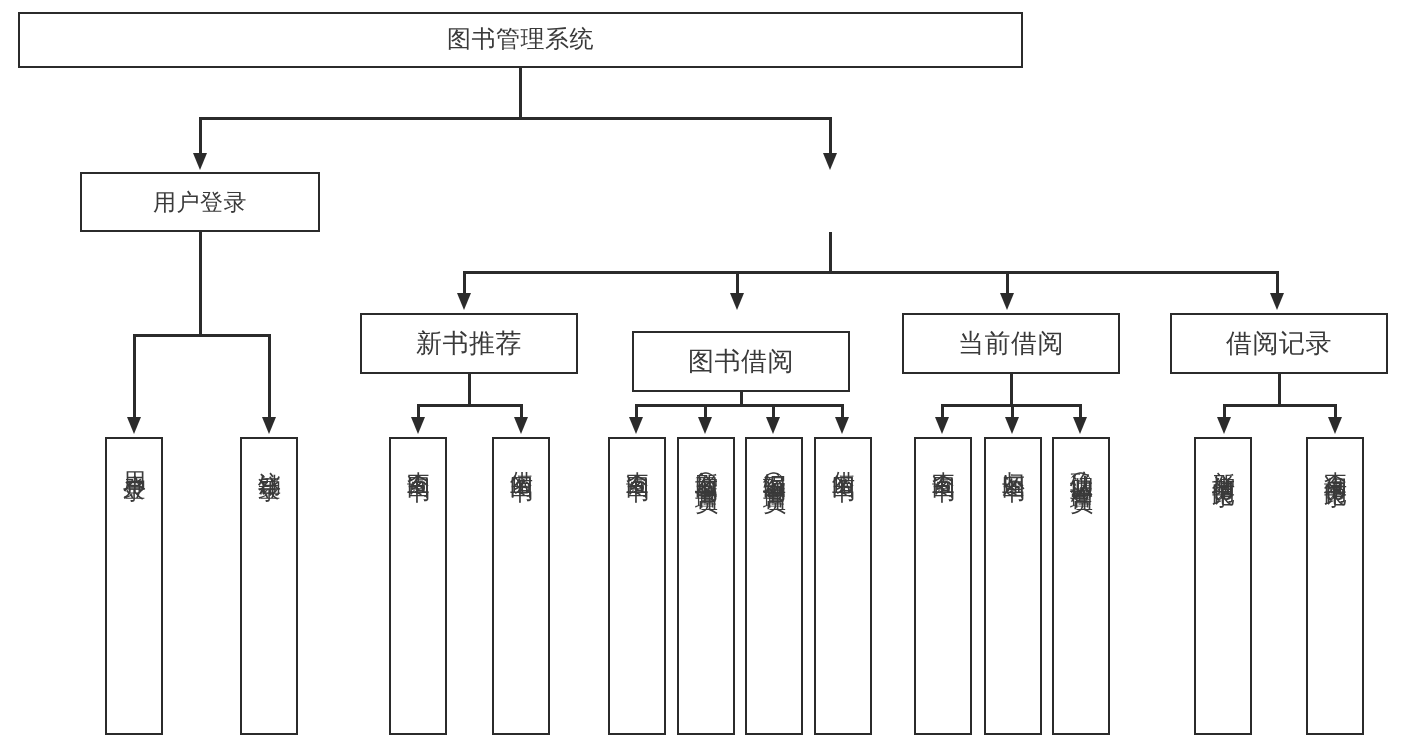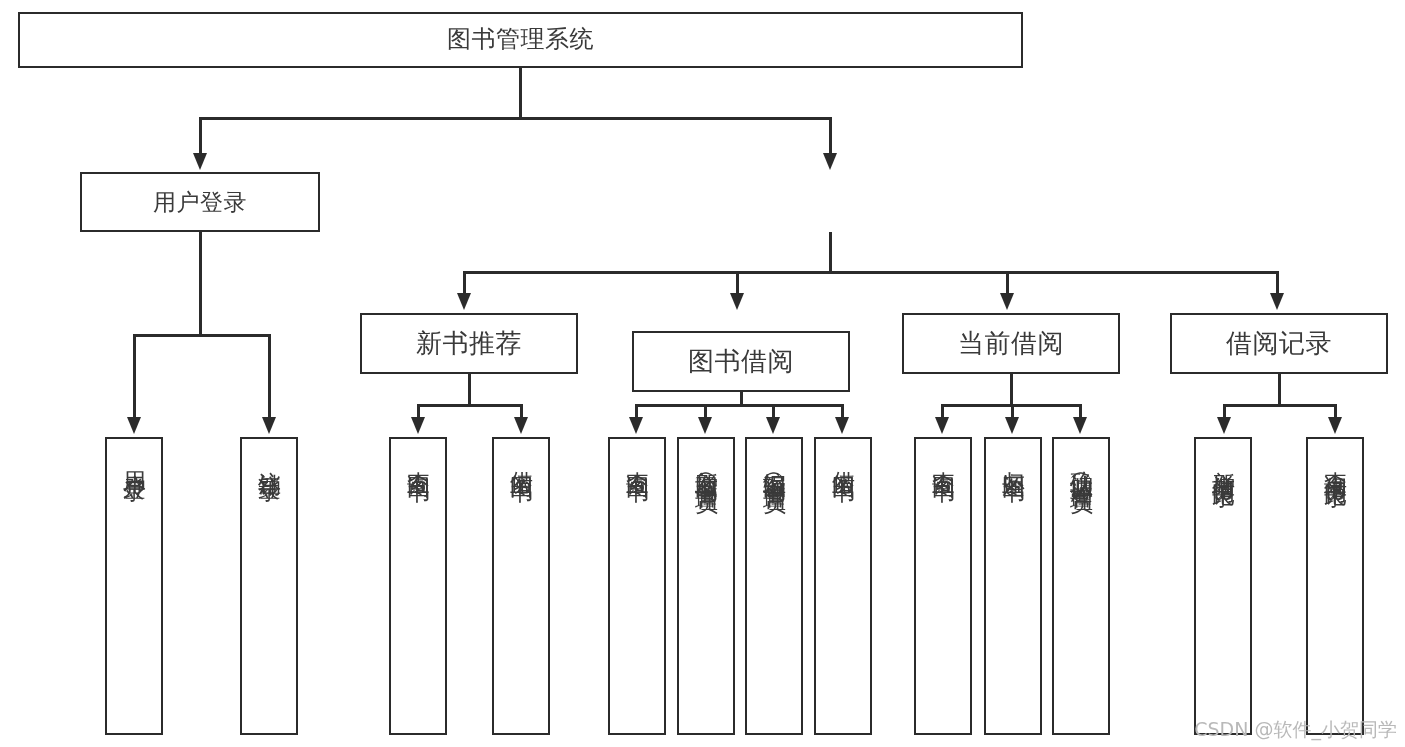--- a/index.html
+++ b/index.html
@@ -213,15 +213,14 @@
     <span class="node-label">确认归还（管理员）</span>
   </div>
 
   <div class="node leaf" style="left:1194px; top:437px; width:58px; height:298px;">
     <span class="node-label">新增借阅记录</span>
   </div>
   <div class="node leaf" style="left:1306px; top:437px; width:58px; height:298px;">
     <span class="node-label">查询借阅记录</span>
   </div>
 
-  <div id="watermark">CSDN @软件_小贺同学</div>
 
 </div>
 
 </body></html>

